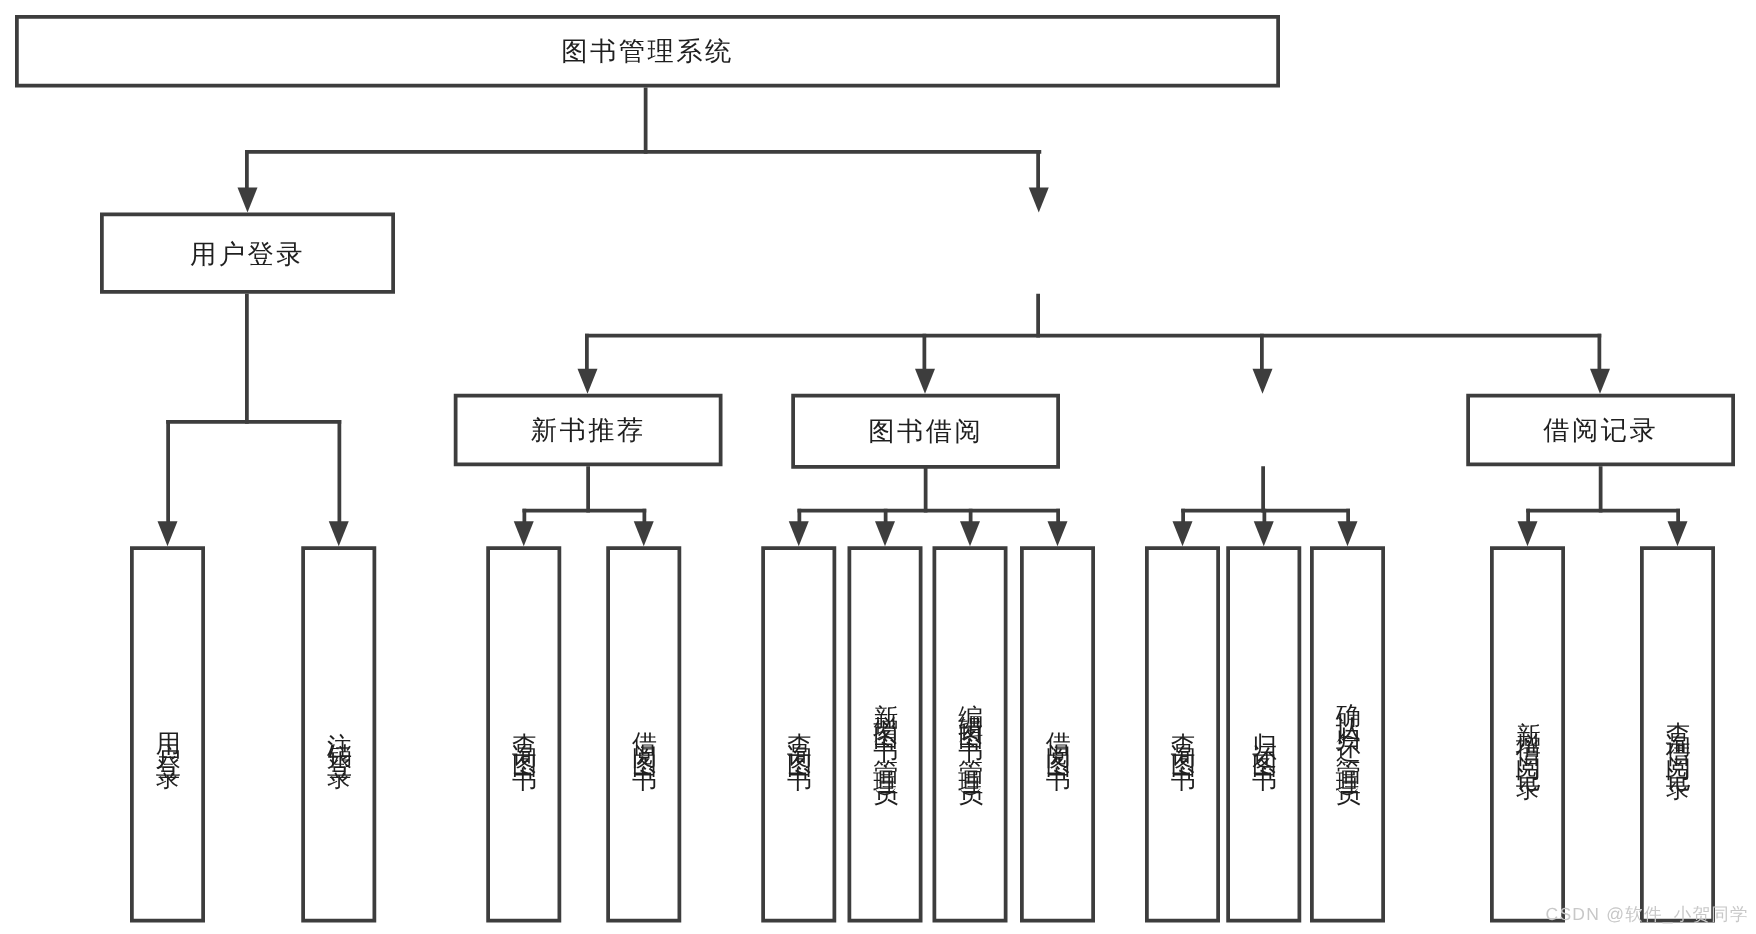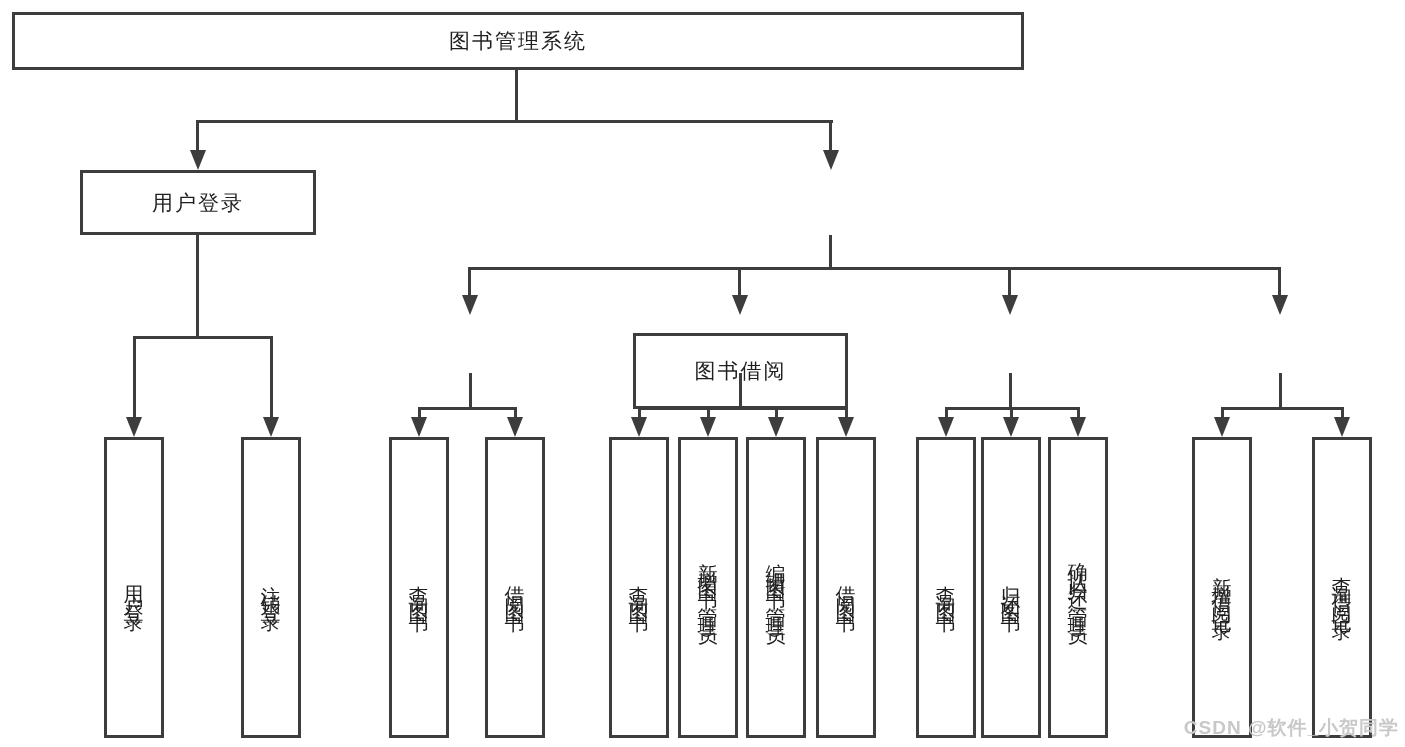--- a/index.html
+++ b/index.html
@@ -39,42 +39,47 @@
   .ln{position:absolute;background:var(--line);}
   .ar{
     position:absolute;width:0;height:0;
     border-left:8px solid transparent;
     border-right:8px solid transparent;
     border-top:20px solid var(--line);
   }
   .watermark{
     position:absolute;
     right:6px;bottom:6px;
-    font-size:19px;
+    font-size:14px;
     color:var(--wm);
     letter-spacing:1px;
     white-space:nowrap;
-    font-weight:bold;
   }
 </style>
 </head>
 <body>
 
 <div class="canvas">
 
   <div class="box" style="left:12px;top:12px;width:1012px;height:58px">
     <span class="hlabel">图书管理系统</span>
   </div>
 
   <div class="box" style="left:80px;top:170px;width:236px;height:65px">
     <span class="hlabel">用户登录</span>
   </div>
 
-  <div class="box" style="left:633px;top:333px;width:215px;height:76px">
+  <div class="box" style="left:363px;top:315px;width:215px;height:58px">
+    <span class="hlabel">新书推荐</span>
+  </div>
+  <div class="box" style="left:633px;top:315px;width:215px;height:60px">
     <span class="hlabel">图书借阅</span>
+  </div>
+  <div class="box" style="left:1173px;top:315px;width:215px;height:58px">
+    <span class="hlabel">借阅记录</span>
   </div>
 
   <div class="box leaf" style="left:104px;top:437px;width:60px;height:301px">
     <span>用户登录</span>
   </div>
   <div class="box leaf" style="left:241px;top:437px;width:60px;height:301px">
     <span>注销登录</span>
   </div>
 
   <div class="box leaf" style="left:389px;top:437px;width:60px;height:301px">

